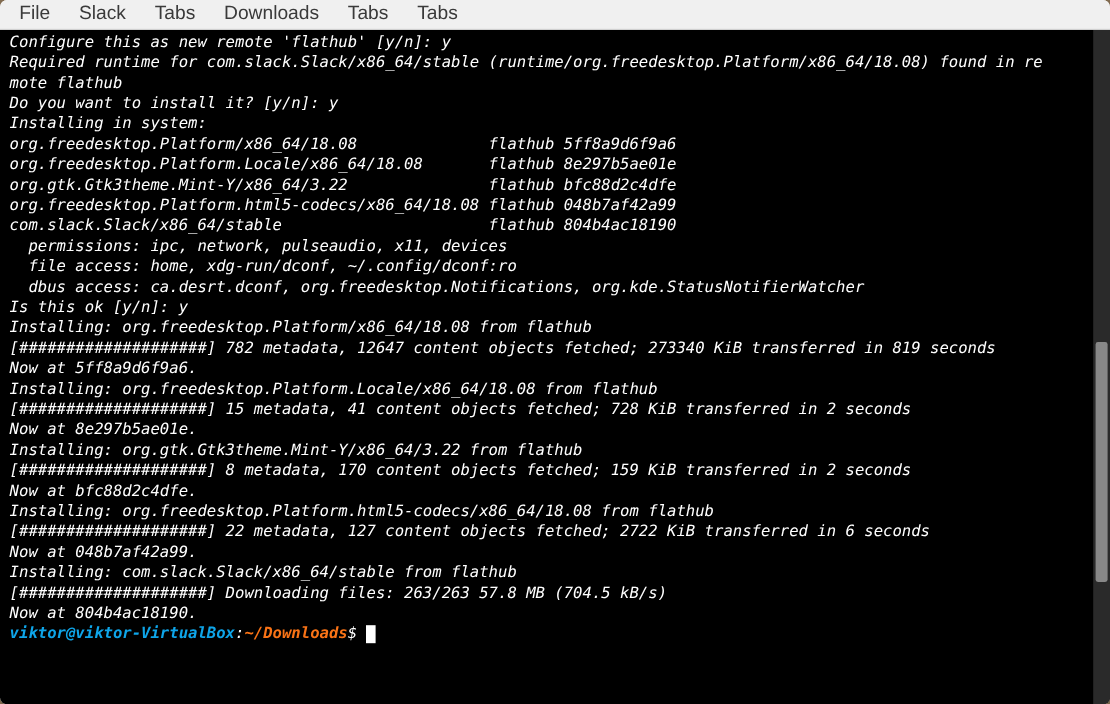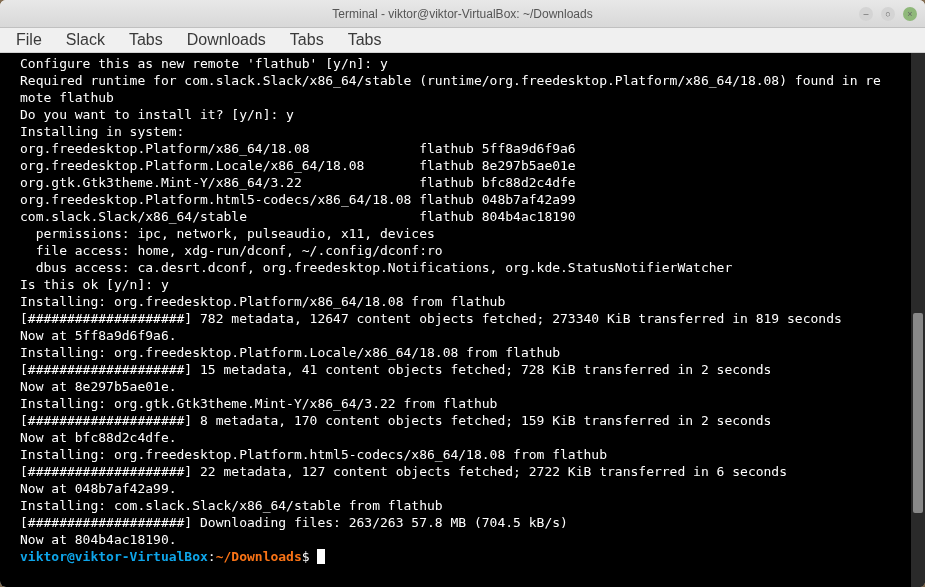--- a/index.html
+++ b/index.html
@@ -72,27 +72,28 @@
       cursor: pointer;
     }
     .terminal-area {
       flex: 1;
       background: #000;
       display: flex;
       overflow: hidden;
     }
     .terminal-content {
       flex: 1;
-      padding: 2px 20px;
+      padding: 2px 8px;
       font-family: "DejaVu Sans Mono", "Liberation Mono", monospace;
       font-size: 13px;
       line-height: 17px;
       color: #fff;
       white-space: pre;
       overflow: hidden;
+      font-style: italic;
     }
     .scrollbar {
       width: 14px;
       background: #2a2a2a;
       position: relative;
     }
     .scrollbar-thumb {
       position: absolute;
       width: 10px;
       left: 2px;
@@ -110,28 +111,20 @@
       height: 15px;
       background: #fff;
       vertical-align: text-bottom;
     }
     .line { display: block; }
   </style>
 </head>
 <body>
 
 <div class="window">
-  <div class="titlebar">
-    <span class="title-text">Terminal - viktor@viktor-VirtualBox: ~/Downloads</span>
-    <div class="window-controls">
-      <div class="win-btn win-min">–</div>
-      <div class="win-btn win-max">○</div>
-      <div class="win-btn win-close">×</div>
-    </div>
-  </div>
   <div class="menubar">
     <span class="menu-item">File</span>
     <span class="menu-item">Slack</span>
     <span class="menu-item">Tabs</span>
     <span class="menu-item">Downloads</span>
     <span class="menu-item">Tabs</span>
     <span class="menu-item">Tabs</span>
   </div>
   <div class="terminal-area">
     <div class="terminal-content"><span class="line">Configure this as new remote 'flathub' [y/n]: y</span><span class="line">Required runtime for com.slack.Slack/x86_64/stable (runtime/org.freedesktop.Platform/x86_64/18.08) found in re</span><span class="line">mote flathub</span><span class="line">Do you want to install it? [y/n]: y</span><span class="line">Installing in system:</span><span class="line">org.freedesktop.Platform/x86_64/18.08              flathub 5ff8a9d6f9a6</span><span class="line">org.freedesktop.Platform.Locale/x86_64/18.08       flathub 8e297b5ae01e</span><span class="line">org.gtk.Gtk3theme.Mint-Y/x86_64/3.22               flathub bfc88d2c4dfe</span><span class="line">org.freedesktop.Platform.html5-codecs/x86_64/18.08 flathub 048b7af42a99</span><span class="line">com.slack.Slack/x86_64/stable                      flathub 804b4ac18190</span><span class="line">  permissions: ipc, network, pulseaudio, x11, devices</span><span class="line">  file access: home, xdg-run/dconf, ~/.config/dconf:ro</span><span class="line">  dbus access: ca.desrt.dconf, org.freedesktop.Notifications, org.kde.StatusNotifierWatcher</span><span class="line">Is this ok [y/n]: y</span><span class="line">Installing: org.freedesktop.Platform/x86_64/18.08 from flathub</span><span class="line">[####################] 782 metadata, 12647 content objects fetched; 273340 KiB transferred in 819 seconds</span><span class="line">Now at 5ff8a9d6f9a6.</span><span class="line">Installing: org.freedesktop.Platform.Locale/x86_64/18.08 from flathub</span><span class="line">[####################] 15 metadata, 41 content objects fetched; 728 KiB transferred in 2 seconds</span><span class="line">Now at 8e297b5ae01e.</span><span class="line">Installing: org.gtk.Gtk3theme.Mint-Y/x86_64/3.22 from flathub</span><span class="line">[####################] 8 metadata, 170 content objects fetched; 159 KiB transferred in 2 seconds</span><span class="line">Now at bfc88d2c4dfe.</span><span class="line">Installing: org.freedesktop.Platform.html5-codecs/x86_64/18.08 from flathub</span><span class="line">[####################] 22 metadata, 127 content objects fetched; 2722 KiB transferred in 6 seconds</span><span class="line">Now at 048b7af42a99.</span><span class="line">Installing: com.slack.Slack/x86_64/stable from flathub</span><span class="line">[####################] Downloading files: 263/263 57.8 MB (704.5 kB/s)</span><span class="line">Now at 804b4ac18190.</span><span class="line"><span class="prompt-user">viktor@viktor-VirtualBox</span><span class="prompt-dollar">:</span><span class="prompt-path">~/Downloads</span><span class="prompt-dollar">$</span> <span class="cursor"></span></span></div>

